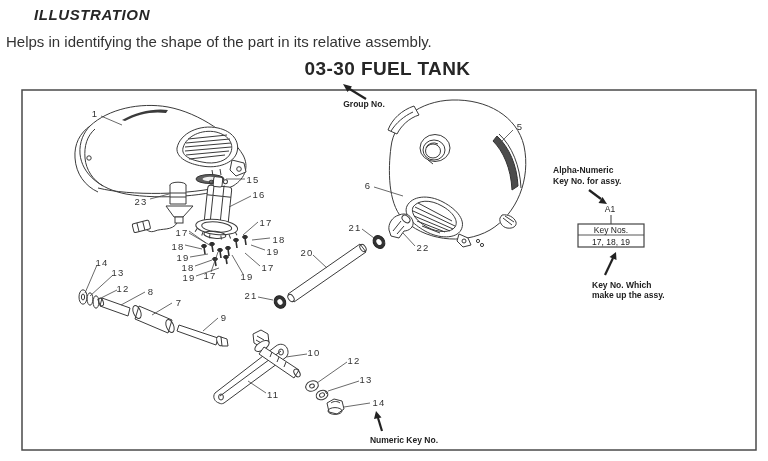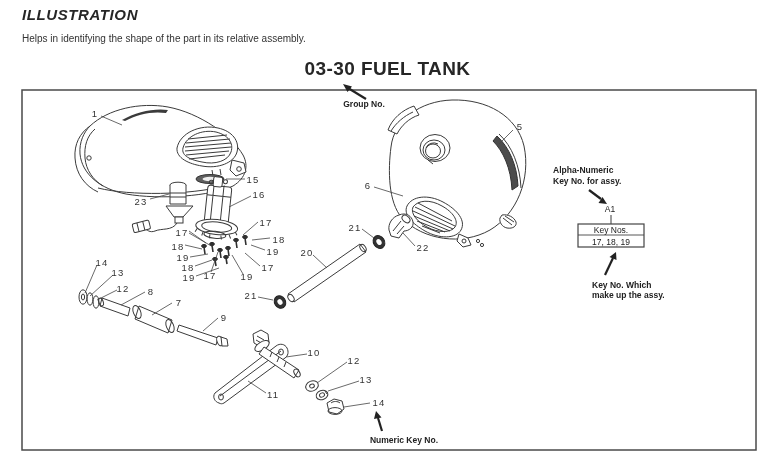--- a/index.html
+++ b/index.html
@@ -1,25 +1,25 @@
 <!DOCTYPE html>
 <html><head>
 <meta charset="utf-8">
 <style>
   html,body{margin:0;padding:0;}
   body{
     width:768px;height:461px;position:relative;background:#ffffff;
     font-family:"Liberation Sans",sans-serif;color:#2d2d2d;overflow:hidden;
   }
   .page-title{
-    position:absolute;left:22px;top:6px;font-size:15px;font-weight:bold;
+    position:absolute;left:34px;top:6px;font-size:15px;font-weight:bold;
     font-style:italic;letter-spacing:.6px;color:#262626;
   }
   .subtitle{
-    position:absolute;left:22px;top:33px;font-size:10px;color:#333;
+    position:absolute;left:6px;top:33px;font-size:15px;color:#333;
   }
   .diagram-title{
     position:absolute;left:0;top:58px;width:775px;text-align:center;
     font-size:19px;font-weight:bold;letter-spacing:.4px;color:#262626;
   }
   svg{position:absolute;left:0;top:0;}
   svg text{font-family:"Liberation Sans",sans-serif;fill:#2d2d2d;}
   .co{font-size:9.5px;letter-spacing:1.1px;fill:#333;text-anchor:middle;}
   .ann{font-size:8.5px;font-weight:bold;fill:#222;}
   .ann-m{font-size:8.5px;font-weight:bold;fill:#222;text-anchor:middle;}

